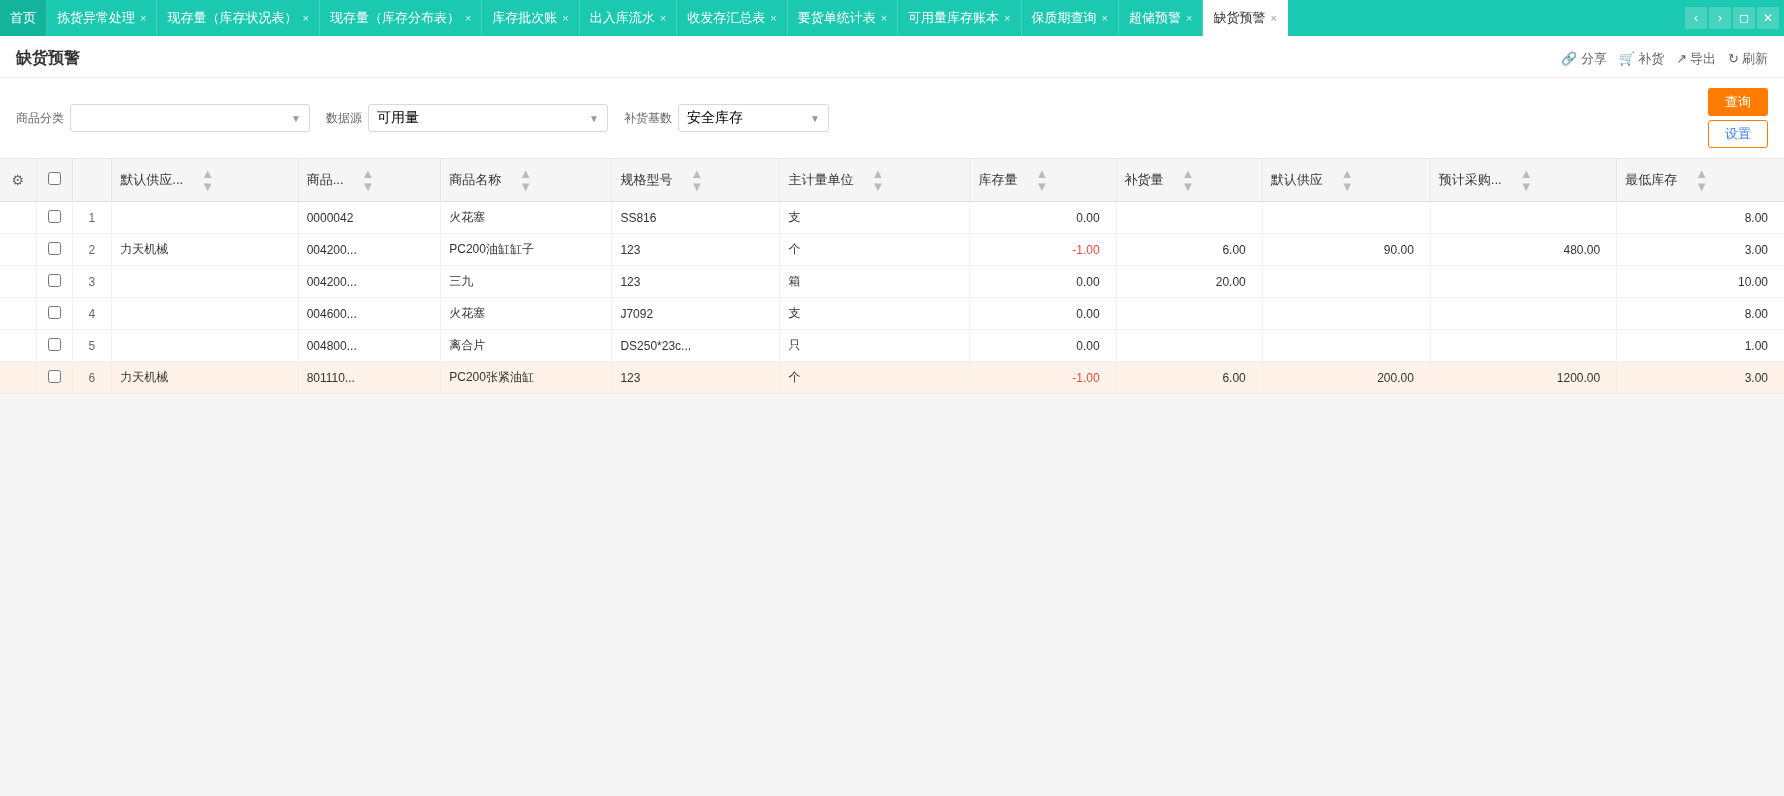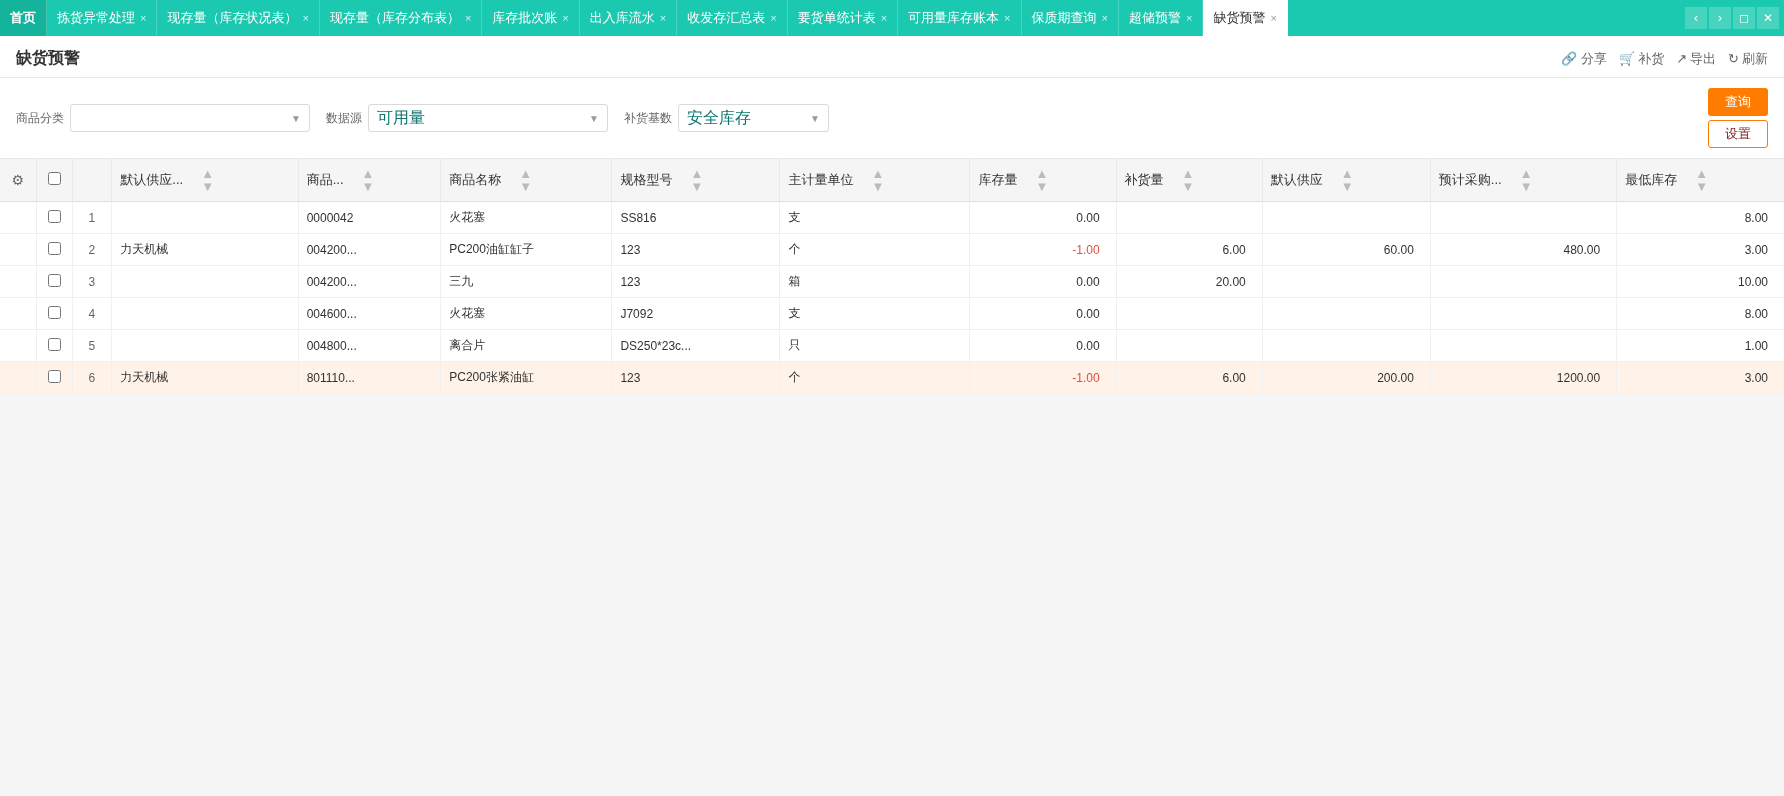--- a/index.html
+++ b/index.html
@@ -32,21 +32,21 @@
       margin-left: 5px;
       font-size: 11px;
       color: rgba(255,255,255,0.8);
       cursor: pointer;
     }
     .tab-item.active .close-btn {
       color: #999;
     }
     .tab-item:first-child {
       background: #13b39c;
-      font-weight: bold;
+      font-weight: normal;
     }
     .tab-nav-btns {
       display: flex;
       align-items: center;
       margin-left: auto;
       padding-right: 4px;
     }
     .tab-nav-btn {
       width: 22px;
       height: 22px;
@@ -128,22 +128,22 @@
       justify-content: space-between;
     }
     .filter-select-wide {
       width: 240px;
     }
     .filter-select-medium {
       width: 151px;
       gap: 32px;
     }
     .filter-value {
-      color: #0f766e;
-      font-size: 16px;
+      color: #000000;
+      font-size: 14px;
     }
     .chevron-down {
       color: #999;
       font-size: 10px;
     }
     .filter-right {
       margin-left: auto;
       display: flex;
       flex-direction: column;
       gap: 4px;
@@ -154,21 +154,21 @@
       color: #fff;
       border: none;
       padding: 5px 16px;
       border-radius: 3px;
       cursor: pointer;
       font-size: 13px;
       min-width: 60px;
     }
     .btn-settings {
       background: #fff;
-      color: #7f1d1d;
+      color: #3b82f6;
       border: 1px solid #ff7c00;
       padding: 4px 14px;
       border-radius: 3px;
       cursor: pointer;
       font-size: 13px;
       min-width: 60px;
     }
 
     
     .table-wrapper {
@@ -475,21 +475,21 @@
       <input type="checkbox" style="">
     </td>
     <td class="td-num">2</td>
     <td>力天机械</td>
     <td>004200...</td>
     <td>PC200油缸缸子</td>
     <td>123</td>
     <td>个</td>
     <td class="td-right" style="color:#e74c3c">-1.00</td>
     <td class="td-right">6.00</td>
-    <td class="td-right">60.00</td>
+    <td class="td-right">90.00</td>
     <td class="td-right">480.00</td>
     <td class="td-right">3.00</td>
   </tr>
           <tr>
     <td class="td-center"></td>
     <td class="td-center">
       <input type="checkbox" style="">
     </td>
     <td class="td-num">3</td>
     <td></td>

